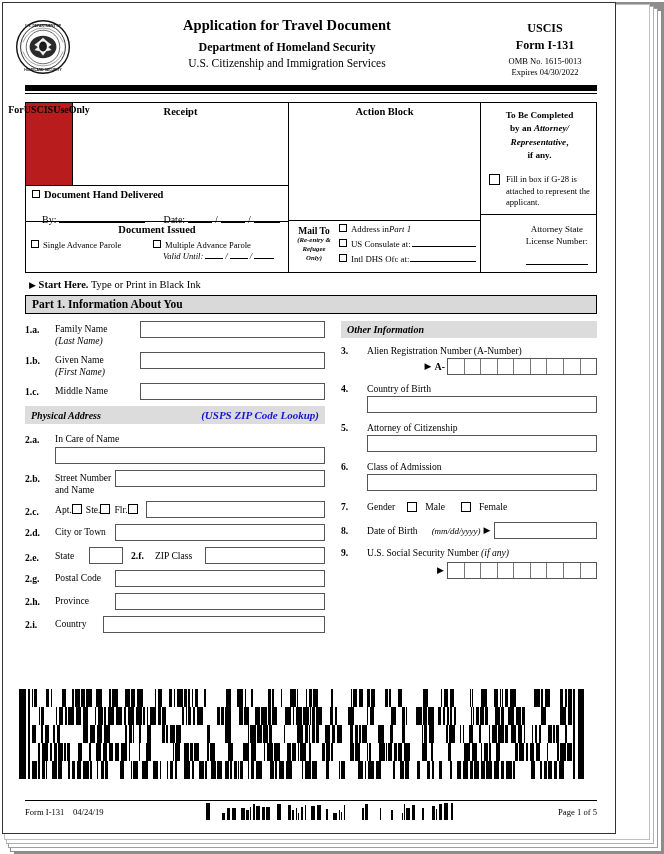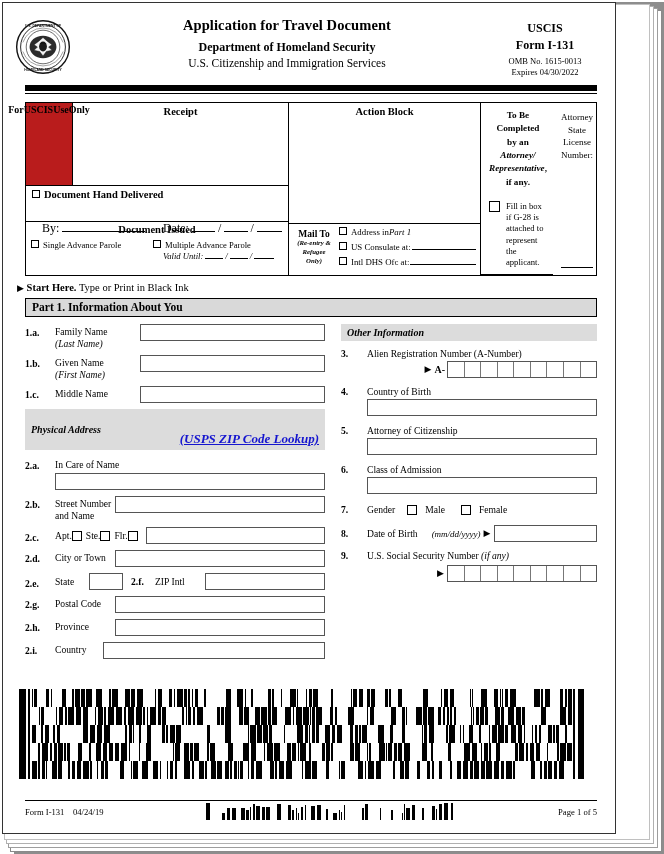--- a/index.html
+++ b/index.html
@@ -56,36 +56,36 @@
 
   
   .usebox {
     margin: 8px 18px 0 22px;
     display: flex;
     border: 1.4px solid #000;
     box-sizing: border-box;
   }
   .col-left  { width: 262px; flex: 0 0 262px; display: flex; flex-direction: column; }
   .col-mid   { flex: 1; display: flex; flex-direction: column; border-left: 1.4px solid #000; }
-  .col-right { width: 115px; flex: 0 0 115px; border-left: 1.4px solid #000; display: flex; flex-direction: row; }
+  .col-right { width: 115px; flex: 0 0 115px; border-left: 1.4px solid #000; display: flex; flex-direction: column; align-items: flex-end; }
 
   .receipt-row { display: flex; height: 82px; border-bottom: 1.4px solid #000; }
   .for-use {
     width: 46px; flex: 0 0 46px;
     background: #b91c1c;
     border-right: 1.4px solid #000;
     font-size: 10px; font-weight: bold; text-align: center;
     display: flex; flex-direction: row; justify-content: center; line-height: 1.35;
   }
   .receipt-area { flex: 1; text-align: center; padding-top: 3px; }
   .receipt-lbl { font-size: 10.5px; font-weight: bold; }
 
   .hand-row { height: 36px; border-bottom: 1.4px solid #000; padding: 3px 6px 0 6px; box-sizing: border-box; }
   .hand-line1 { font-size: 10.5px; font-weight: bold; }
-  .hand-line2 { font-size: 12px; margin-top: 21px; padding-left: 10px; display: flex; align-items: baseline; gap: 3px; }
+  .hand-line2 { font-size: 10px; margin-top: 14px; padding-left: 10px; display: flex; align-items: baseline; gap: 3px; }
   .uline { border-bottom: 1px solid #000; display: inline-block; }
 
   .docissued { padding: 2px 5px 4px 5px; }
   .docissued-hd { font-size: 10.5px; font-weight: bold; text-align: center; }
   .di-grid { display: flex; margin-top: 5px; font-size: 8.6px; }
   .di-c1 { width: 122px; flex: 0 0 122px; }
   .di-c2 { flex: 1; }
   .di-item { margin-bottom: 7px; line-height: 1.25; }
   .di-item .sub { display: block; padding-left: 10px; font-style: italic; }
 
@@ -110,21 +110,21 @@
   .cb {
     display: inline-block; width: 8px; height: 8px;
     border: 1px solid #000; box-sizing: border-box;
     margin-right: 4px; flex: 0 0 8px; position: relative; top: 0px;
     background: #fff;
   }
   .cb.lg { width: 11px; height: 11px; flex: 0 0 11px; margin-right: 6px; }
   .cb.md { width: 10px; height: 10px; flex: 0 0 10px; }
 
   
-  .starthere { margin: 6px 18px 0 14px; font-size: 10.5px; }
+  .starthere { margin: 6px 18px 0 26px; font-size: 10.5px; }
   .starthere b { font-weight: bold; }
   .tri { font-size: 9px; }
 
   
   .partbar {
     margin: 5px 18px 0 22px;
     border: 1.3px solid #000;
     background: #d9d9d9;
     font-size: 11.5px; font-weight: bold;
     padding: 2px 6px 3px 6px;
@@ -151,22 +151,22 @@
   .lblw-48 { width: 48px; flex: 0 0 48px; }
 
   .subhdr {
     background: #dcdcdc;
     font-size: 10px; font-weight: bold; font-style: italic;
     padding: 3px 6px 3px 6px;
     margin: 6px 0 7px 0;
     display: flex; justify-content: space-between; align-items: center;
   }
   .ziplink {
-    color: #1515cf; font-size: 13px; font-style: italic;
-    text-decoration: underline; font-weight: bold; margin-top: 19px;
+    color: #1515cf; font-size: 11px; font-style: italic;
+    font-weight: bold;
   }
 
   .rnum { width: 26px; flex: 0 0 26px; font-size: 9.6px; font-weight: bold; }
   .rlbl { font-size: 9.6px; }
   .rrow { display: flex; margin-bottom: 2px; }
 
   
   .seg { display: flex; border: 1.6px solid #555; height: 17px; box-sizing: border-box; width: 150px; }
   .seg div { flex: 1; border-right: 1px solid #777; }
   .seg div:last-child { border-right: none; }
@@ -398,21 +398,21 @@
         <div class="fnum">2.b.</div>
         <div class="flbl lblw-60">
           <span>Street Number</span><br>
           <span>and Name</span>
         </div>
         <div class="fbox" style="flex:1"></div>
       </div>
 
       <div class="frow" style="align-items:center;">
         <div class="fnum">2.c.</div>
-        <div class="flbl" style="display:flex;align-items:flex-end;gap:0;padding-top:0;">
+        <div class="flbl" style="display:flex;align-items:flex-start;gap:0;padding-top:0;">
           <span>Apt.</span>
           <span class="cb md"></span>
           <span>Ste.</span>
           <span class="cb md"></span>
           <span>Flr.</span>
           <span class="cb md"></span>
         </div>
         <div class="fbox" style="flex:1;margin-left:4px;"></div>
       </div>
 
@@ -420,21 +420,21 @@
         <div class="fnum">2.d.</div>
         <div class="flbl lblw-60">City or Town</div>
         <div class="fbox" style="flex:1"></div>
       </div>
 
       <div class="frow" style="align-items:center;">
         <div class="fnum">2.e.</div>
         <div class="flbl" style="width:34px;flex:0 0 34px;padding-top:0;">State</div>
         <div class="fbox" style="width:34px;flex:0 0 34px;"></div>
         <div class="fnum" style="width:24px;flex:0 0 24px;padding-left:8px;padding-top:0;">2.f.</div>
-        <div class="flbl" style="width:50px;flex:0 0 50px;padding-top:0;">ZIP Intl</div>
+        <div class="flbl" style="width:50px;flex:0 0 50px;padding-top:0;">ZIP Class</div>
         <div class="fbox" style="flex:1"></div>
       </div>
 
       <div class="frow">
         <div class="fnum">2.g.</div>
         <div class="flbl lblw-60">Postal Code</div>
         <div class="fbox" style="flex:1"></div>
       </div>
 
       <div class="frow">

